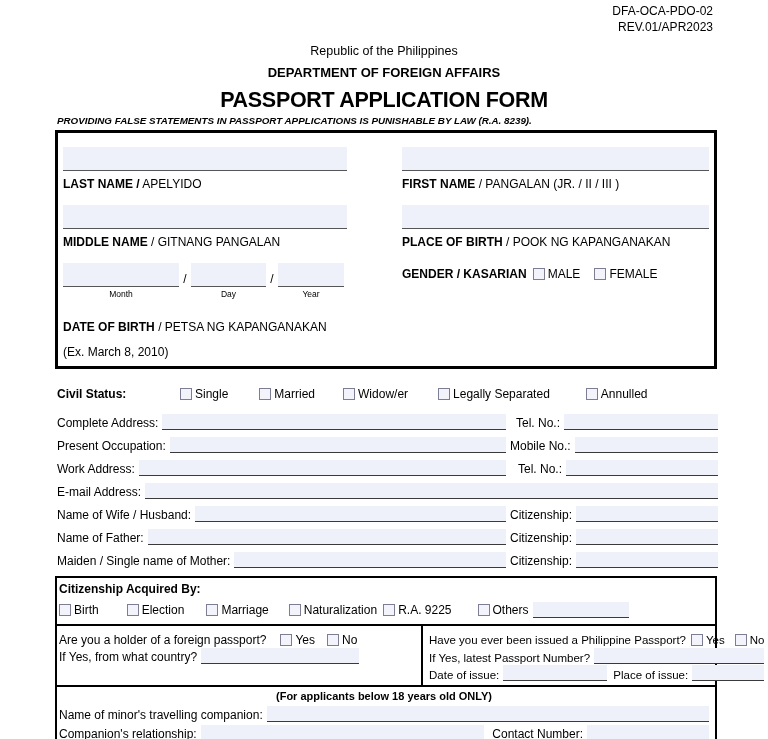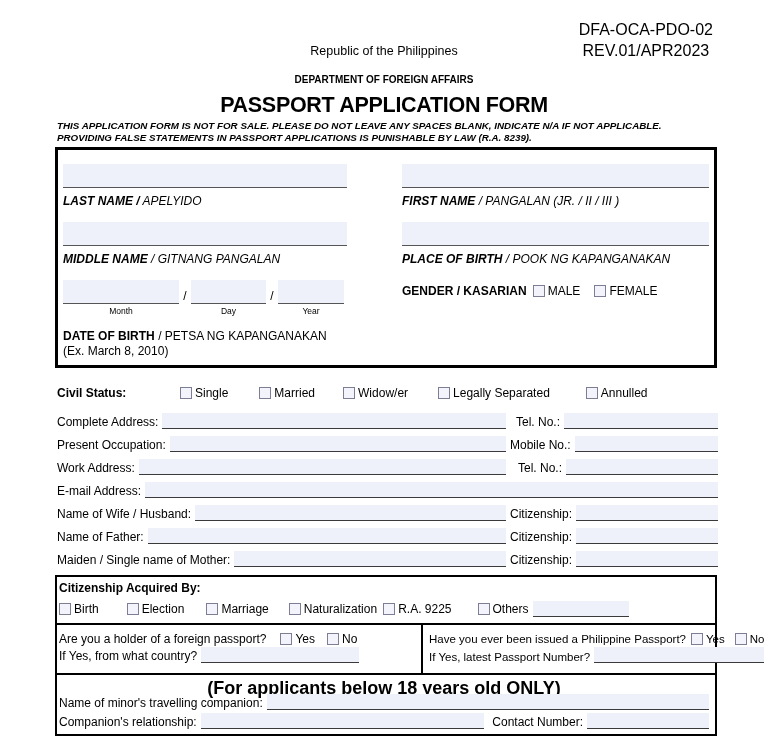--- a/index.html
+++ b/index.html
@@ -1,40 +1,40 @@
 <!DOCTYPE html>
 <html><head>
 <meta charset="utf-8">
 <style>
   html,body{margin:0;padding:0;background:#fff;}
   body{width:768px;height:739px;font-family:"Liberation Sans",sans-serif;color:#000;font-size:12px;}
   .page{position:relative;width:768px;height:739px;overflow:hidden;background:#fff;}
 
   
-  .codes{position:absolute;top:20px;right:55px;text-align:center;font-size:16px;line-height:1.3;}
+  .codes{position:absolute;top:4px;right:55px;text-align:right;font-size:12px;line-height:1.3;}
   .center{text-align:center;}
   .republic{padding-top:44px;font-size:12.5px;}
-  .dept{margin-top:16px;font-weight:bold;font-size:10px;}
+  .dept{margin-top:7px;font-weight:bold;font-size:13px;}
   .title{margin-top:8px;font-weight:bold;font-size:21.5px;letter-spacing:-0.3px;}
   .notice{margin:2px 50px 0 57px;font-size:9.8px;font-style:italic;font-weight:bold;line-height:1.25;}
 
   
   .namebox{box-sizing:border-box;margin:3px 51px 0 55px;width:662px;border:3px solid #000;
            padding:14px 5px 6px 5px;display:grid;grid-template-columns:284px 307px;justify-content:space-between;}
   .fieldbig{height:23px;background:#eef1fa;border-bottom:1.5px solid #555;}
-  .boxlabel{margin-top:6px;height:17px;font-size:12px;white-space:nowrap;font-style:italic;}
+  .boxlabel{margin-top:6px;height:17px;font-size:12px;white-space:nowrap;}
   .mt11{margin-top:11px;}
   .dobrow{display:flex;align-items:flex-end;margin-top:11px;}
   .dobf{height:23px;background:#eef1fa;border-bottom:1.5px solid #555;flex:none;}
   .w-m{width:116px}.w-d{width:75px}.w-y{width:66px}
   .slash{width:12px;text-align:center;flex:none;padding-bottom:1px;}
   .dobsub{display:flex;font-size:8.5px;margin-top:2px;height:10px;}
   .dobsub span{flex:none;text-align:center;}
-  .dobl{margin-top:13px;height:15px;white-space:nowrap;}
-  .ex{margin-top:0;height:15px;}
+  .dobl{margin-top:21px;height:15px;white-space:nowrap;}
+  .ex{margin-top:10px;height:15px;}
   .genderrow{margin-top:15px;display:flex;align-items:center;}
 
   
   .cb{display:inline-block;box-sizing:border-box;width:12px;height:12px;border:1.5px solid #7d7d94;
       background:#f3f4fb;margin-right:3px;flex:none;vertical-align:-2px;}
   .opt{display:inline-flex;align-items:center;white-space:nowrap;}
 
   
   .civil{display:flex;align-items:center;margin:17px 50px 0 57px;height:16px;}
   .civil .lbl{font-weight:bold;width:123px;flex:none;}
@@ -53,37 +53,36 @@
   .csec1{padding:4px 6px 6px 2px;}
   .cs-label{font-weight:bold;height:14px;}
   .cs-opts{display:flex;align-items:center;margin-top:6px;height:16px;}
   .csec2{display:grid;grid-template-columns:320px 1fr;border-top:2px solid #000;gap:44px;}
   .cell-l{padding:7px 6px 10px 2px;}
   .cell-r{border-left:2px solid #000;padding:7px 8px 4px 6px;font-size:11.5px;}
   .qline{display:flex;align-items:center;height:14px;white-space:nowrap;}
   .fline{display:flex;align-items:flex-end;margin-top:2px;height:15px;white-space:nowrap;}
   .fline .t{margin-right:4px;}
   .csec3{border-top:2px solid #000;padding:3px 6px 5px 2px;}
-  .minor-h{text-align:center;font-weight:bold;font-size:18px;height:14px;}
+  .minor-h{text-align:center;font-weight:bold;font-size:11px;height:14px;}
 </style>
 </head>
 <body>
 
 <div class="page">
 
   <div class="codes">
     <div>DFA-OCA-PDO-02</div>
     <div>REV.01/APR2023</div>
   </div>
 
   <div class="center republic">Republic of the Philippines</div>
   <div class="center dept">DEPARTMENT OF FOREIGN AFFAIRS</div>
   <div class="center title">PASSPORT APPLICATION FORM</div>
   <div class="notice">
-    <div>THIS APPLICATION FORM IS NOT FOR SALE. PLEASE DO NOT LEAVE ANY SPACES BLANK, INDICATE N/A IF NOT APPLICABLE.</div>
     <div>PROVIDING FALSE STATEMENTS IN PASSPORT APPLICATIONS IS PUNISHABLE BY LAW (R.A. 8239).</div>
   </div>
 
   <div class="namebox">
     <div>
       <div class="fieldbig"></div>
       <div class="boxlabel"><b>LAST NAME /</b> <span>APELYIDO</span></div>
       <div class="fieldbig mt11"></div>
       <div class="boxlabel"><b>MIDDLE NAME</b> <span>/ GITNANG PANGALAN</span></div>
       <div class="dobrow">
@@ -261,20 +260,26 @@
           </span>
           <span class="opt" style="margin-left:10px">
             <span class="cb"></span>
             <span>No</span>
           </span>
         </div>
         <div class="fline">
           <span class="t">If Yes, latest Passport Number?</span>
           <span class="inp grow"></span>
         </div>
+        <div class="fline">
+          <span class="t">Date of issue:</span>
+          <span class="inp" style="width:104px"></span>
+          <span class="t" style="margin-left:6px">Place of issue:</span>
+          <span class="inp grow"></span>
+        </div>
       </div>
     </div>
 
     <div class="csec3">
       <div class="minor-h">(For applicants below 18 years old ONLY)</div>
       <div class="fline" style="margin-top:3px">
         <span class="t">Name of minor's travelling companion:</span>
         <span class="inp grow"></span>
       </div>
       <div class="fline" style="margin-top:4px">

